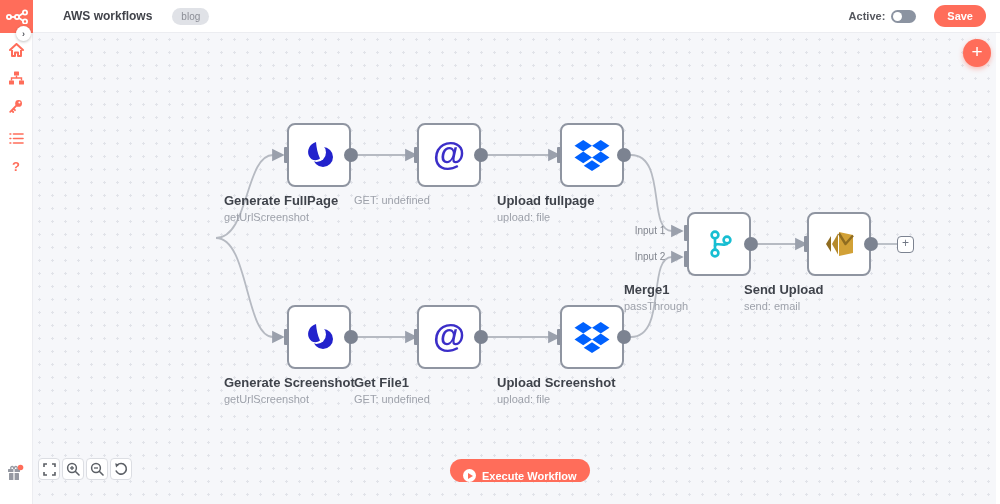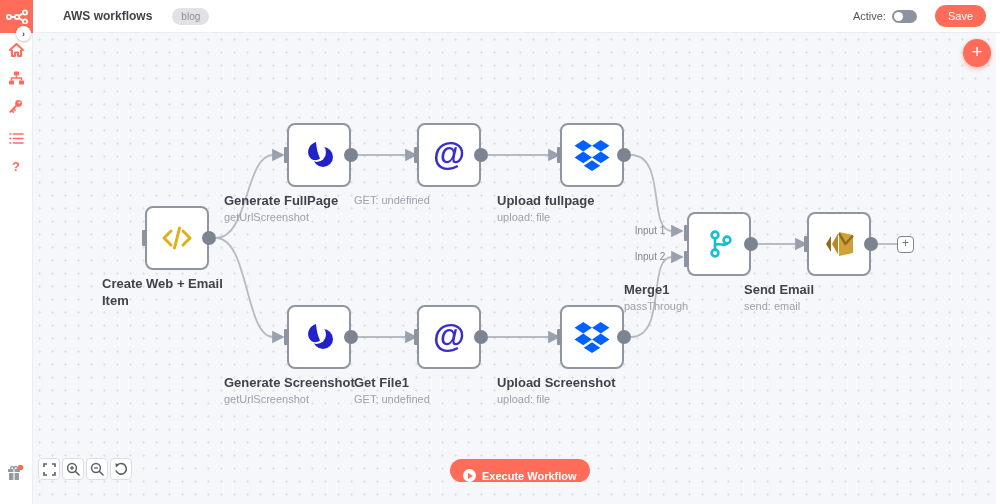--- a/index.html
+++ b/index.html
@@ -6,24 +6,24 @@
   html,body { width:1000px; height:504px; background:#fff; overflow:hidden; }
   .app { position:relative; width:1000px; height:360px; font-family:"Liberation Sans",sans-serif; }
 
   
   .topbar { position:absolute; left:0; top:0; width:1000px; height:33px; background:#fff;
             border-bottom:1px solid #ecedf1; display:flex; align-items:center; z-index:10; }
   .logo-sq { width:33px; height:33px; background:#ff6d5a; display:flex; align-items:center; justify-content:center; flex:0 0 33px; }
   .wf-title { margin-left:30px; font-size:12px; font-weight:bold; color:#41434a; }
   .tag-pill { margin-left:20px; background:#e0e2e7; color:#8b8e96; font-size:10px; padding:3px 9px; border-radius:10px; }
   .top-spacer { flex:1; }
-  .active-label { font-size:11px; color:#55575e; margin-right:6px; }
+  .active-label { font-size:11px; color:#55575e; margin-right:6px;font-weight:bold; }
   .toggle { width:25px; height:13px; border-radius:7px; background:#8b93a1; position:relative; cursor:pointer; }
   .toggle .knob { position:absolute; left:2px; top:2px; width:9px; height:9px; border-radius:50%; background:#fff; }
-  .save-btn { margin:0 14px 0 18px; background:#ff6d5a; color:#fff; font-size:11px; font-weight:normal;
+  .save-btn { margin:0 14px 0 18px; background:#ff6d5a; color:#fff; font-size:11px; font-weight:bold;
               padding:5px 13px; border-radius:13px; border:none; cursor:pointer; }
 
   
   .sidebar { position:absolute; left:0; top:33px; width:33px; height:471px; background:#fff;
              border-right:1px solid #ecedf1; z-index:9; }
   .side-icon { position:absolute; left:50%; transform:translateX(-50%); width:18px; height:18px;
                display:flex; align-items:center; justify-content:center; cursor:pointer; color:#ff6d5a; }
   .collapse-btn { position:absolute; left:16px; top:26px; width:15px; height:15px; border-radius:50%;
                   background:#fff; box-shadow:0 1px 3px rgba(0,0,0,.25); z-index:11; display:flex;
                   align-items:center; justify-content:center; font-size:9px; font-weight:bold; color:#55575e; cursor:pointer; }
@@ -154,34 +154,20 @@
         <path d="M455,122 L516,122" marker-end="url(#ah)"></path>
         <path d="M598,122 C634,122 614,198 639,198" marker-end="url(#ah)"></path>
         <path d="M325,304 L373,304" marker-end="url(#ah)"></path>
         <path d="M455,304 L516,304" marker-end="url(#ah)"></path>
         <path d="M598,304 C634,304 614,224 639,224" marker-end="url(#ah)"></path>
         <path d="M725,211 L763,211" marker-end="url(#ah)"></path>
         <path d="M845,211 L864,211"></path>
       </g>
     </svg>
 
-    <div class="node" style="left:112px; top:173px;">
-      <div class="h-in"></div>
-      <svg width="36" height="36" viewBox="0 0 36 36">
-        <g stroke="#ddb117" stroke-width="3" fill="none" stroke-linecap="round" stroke-linejoin="round">
-          <polyline points="12,11 5,18 12,25"></polyline>
-          <polyline points="24,11 31,18 24,25"></polyline>
-          <line x1="20.5" y1="8" x2="15.5" y2="28"></line>
-        </g>
-      </svg>
-      <div class="h-out"></div>
-      <div class="node-caption narrow">
-        <div class="n-title">Create Web + Email Item</div>
-      </div>
-    </div>
 
     <div class="node" style="left:254px; top:90px;">
       <div class="h-in"></div>
       <svg width="36" height="36" viewBox="0 0 36 36">
         <circle cx="22" cy="20" r="10" fill="#2222cc"></circle>
         <circle cx="15.5" cy="15.5" r="9.5" fill="#fff"></circle>
         <path d="M15,5 C8.5,7 5.5,13.5 8,19 C10,23.5 15.5,24.5 19,21.5 C16.5,16.5 15.5,10.5 15,5 Z" fill="#2222cc"></path>
       </svg>
       <div class="h-out"></div>
       <div class="node-caption">
@@ -283,21 +269,21 @@
     <div class="node" style="left:774px; top:179px;">
       <div class="h-in"></div>
       <svg width="34" height="34" viewBox="0 0 34 34">
         <polygon points="4,17 9,9 9,25" fill="#8f6c20"></polygon>
         <polygon points="10,17 16,6.5 16,27.5" fill="#b5892b"></polygon>
         <polygon points="17,5 31,8 31,26 17,29" fill="#d2a136"></polygon>
         <polyline points="17,6.5 23.5,17 31,8.5" stroke="#8f6c20" stroke-width="2.4" fill="none" stroke-linejoin="round"></polyline>
       </svg>
       <div class="h-out"></div>
       <div class="node-caption">
-        <div class="n-title">Send Email</div>
+        <div class="n-title">Send Upload</div>
         <div class="n-sub">send: email</div>
       </div>
     </div>
 
     <div class="plus-mini">+</div>
 
     <div class="plus-big">+</div>
 
     <button class="exec-btn">
       <span class="play-ic"></span>

